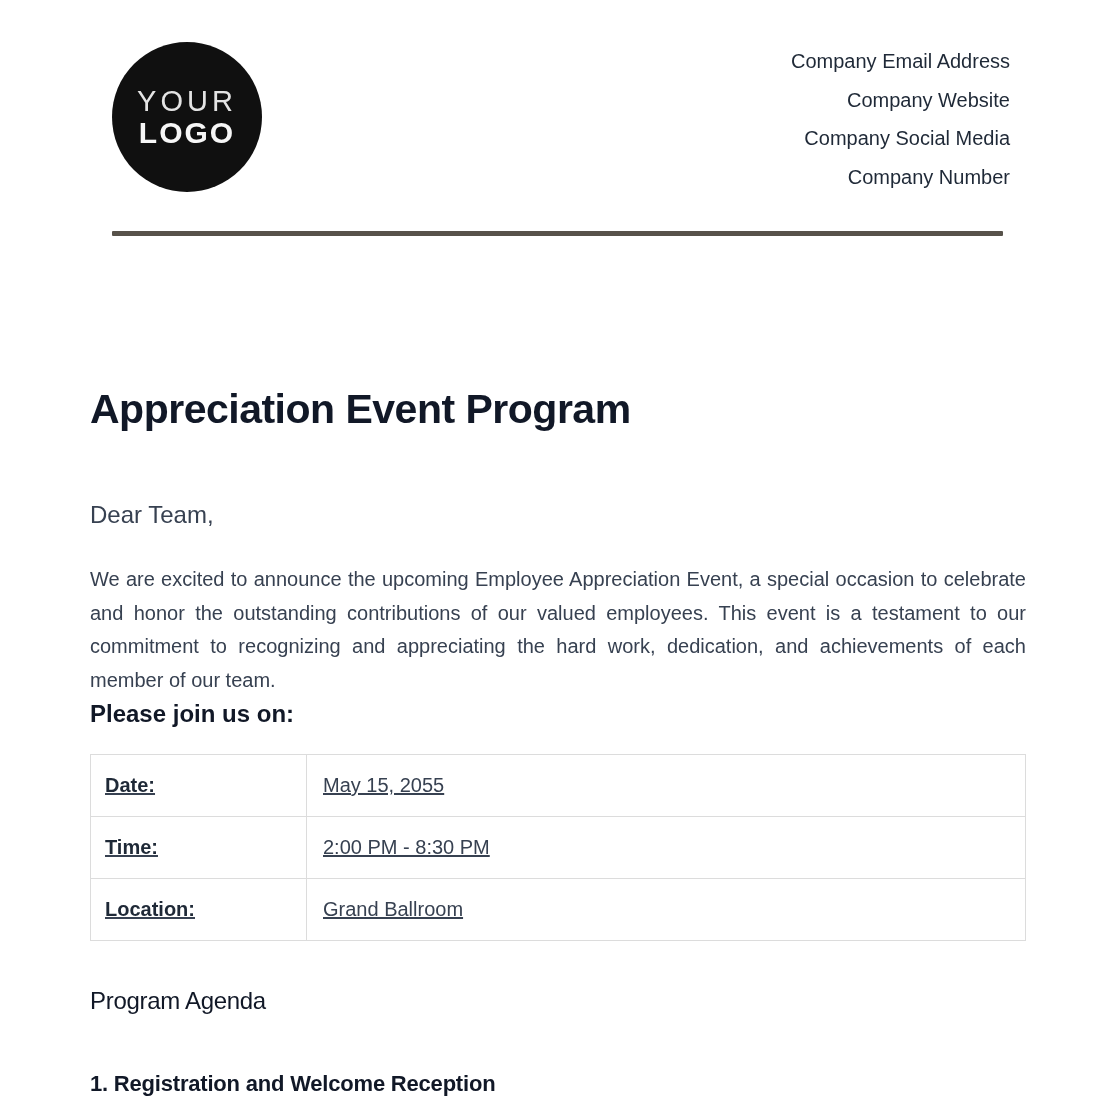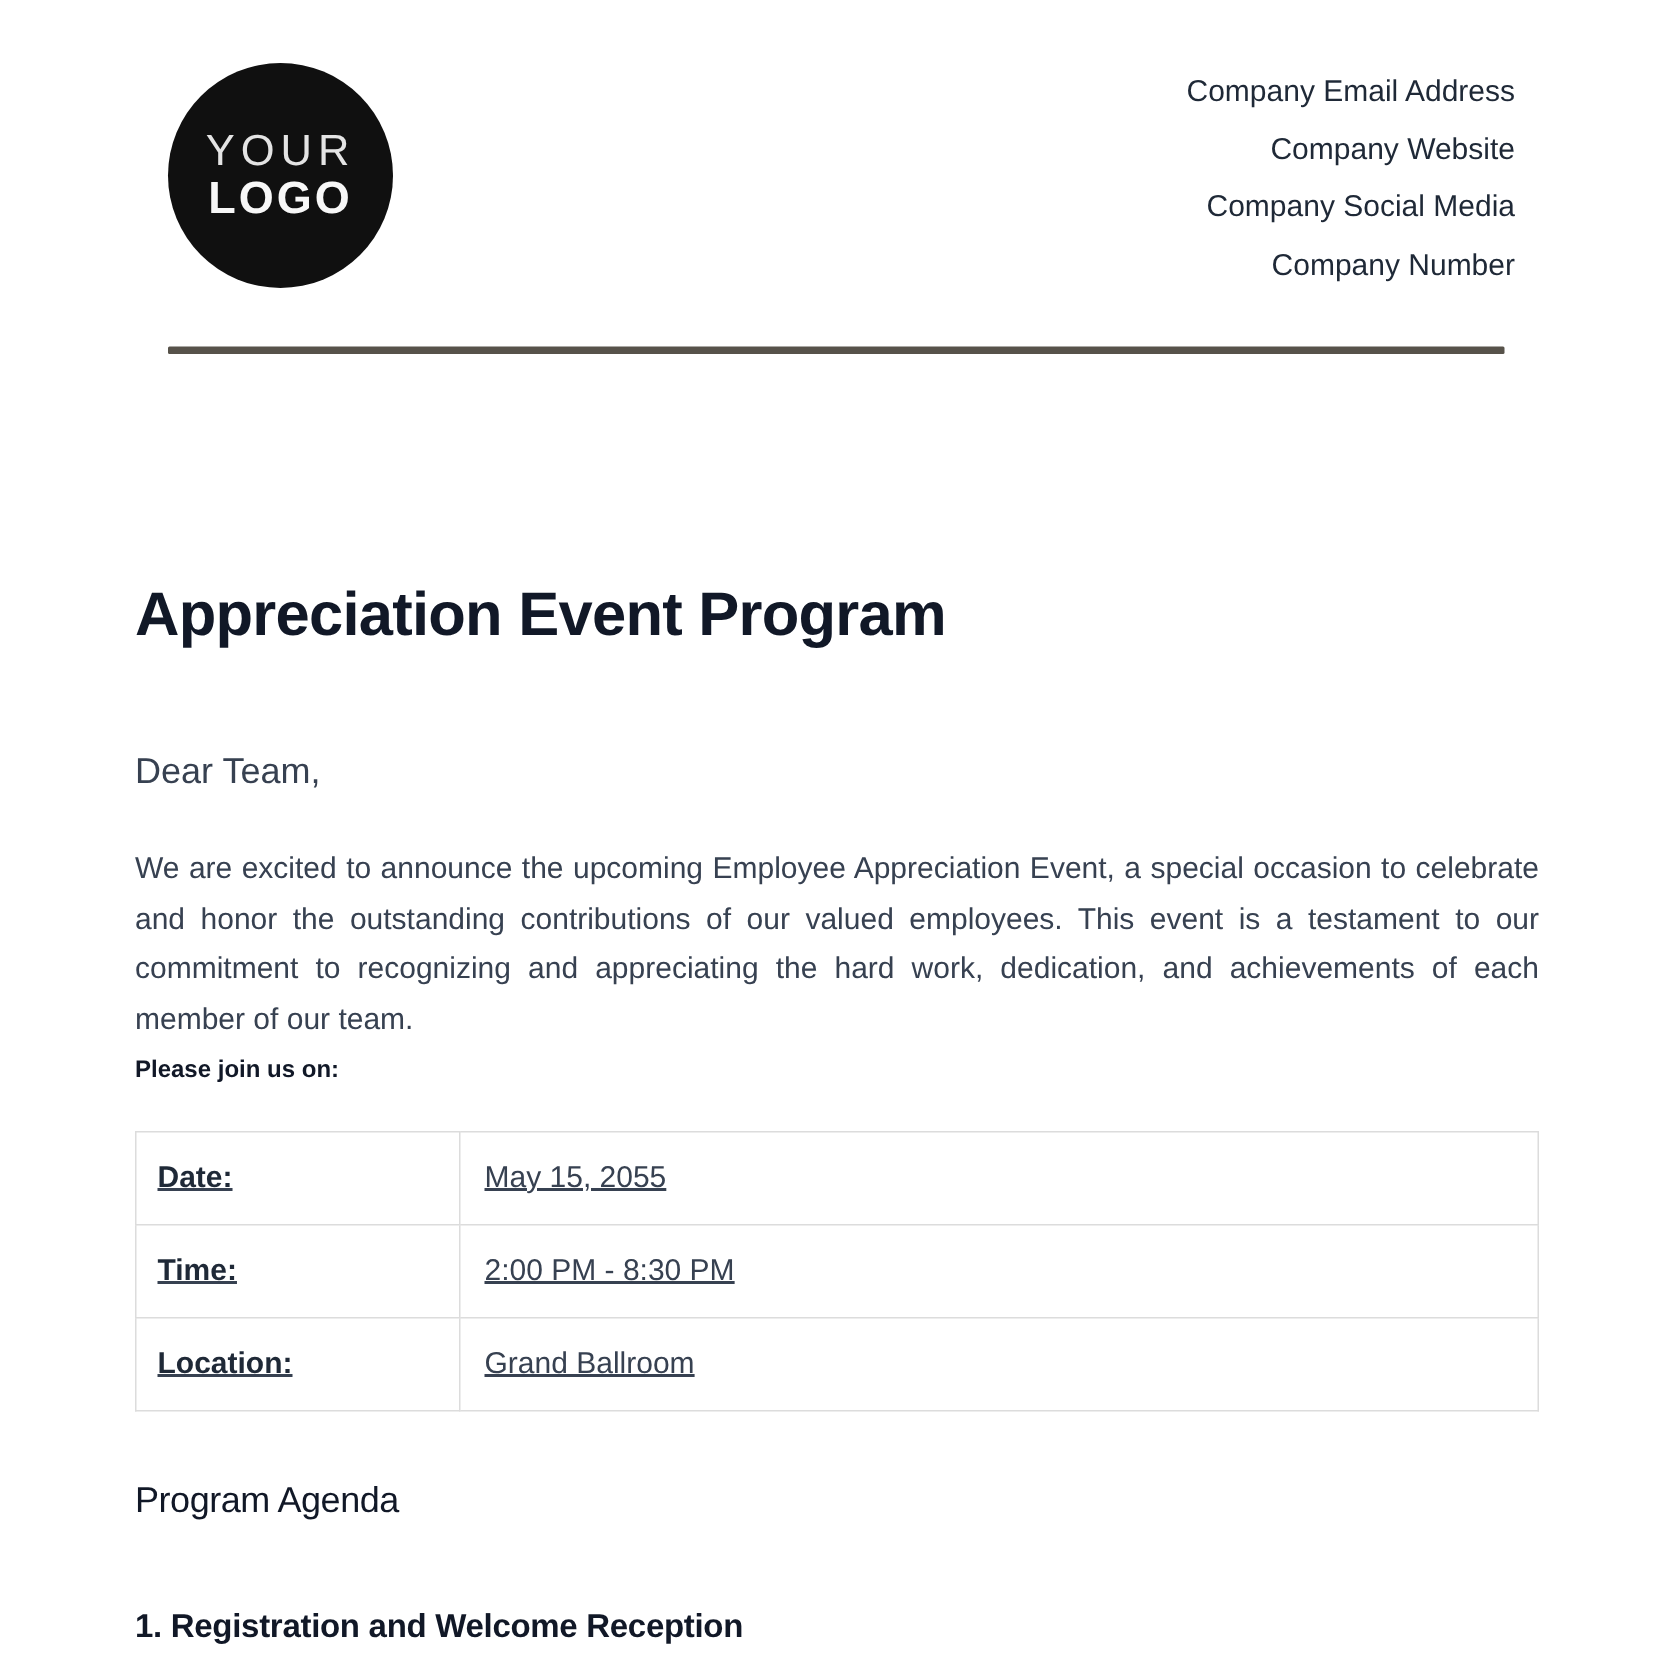--- a/index.html
+++ b/index.html
@@ -92,21 +92,21 @@
     font-size: 24px;
     line-height: 33px;
   }
   .intro {
     margin-top: 32px;
     font-size: 20px;
     line-height: 33.5px;
     text-align: justify;
   }
   .join-prompt {
-    font-size: 16px;
+    font-size: 24px;
     line-height: 33px;
     font-weight: 700;
     color: var(--heading);
   }
   
   .details-table {
     margin-top: 24px;
     width: 100%;
     border-collapse: collapse;
     font-size: 20px;

